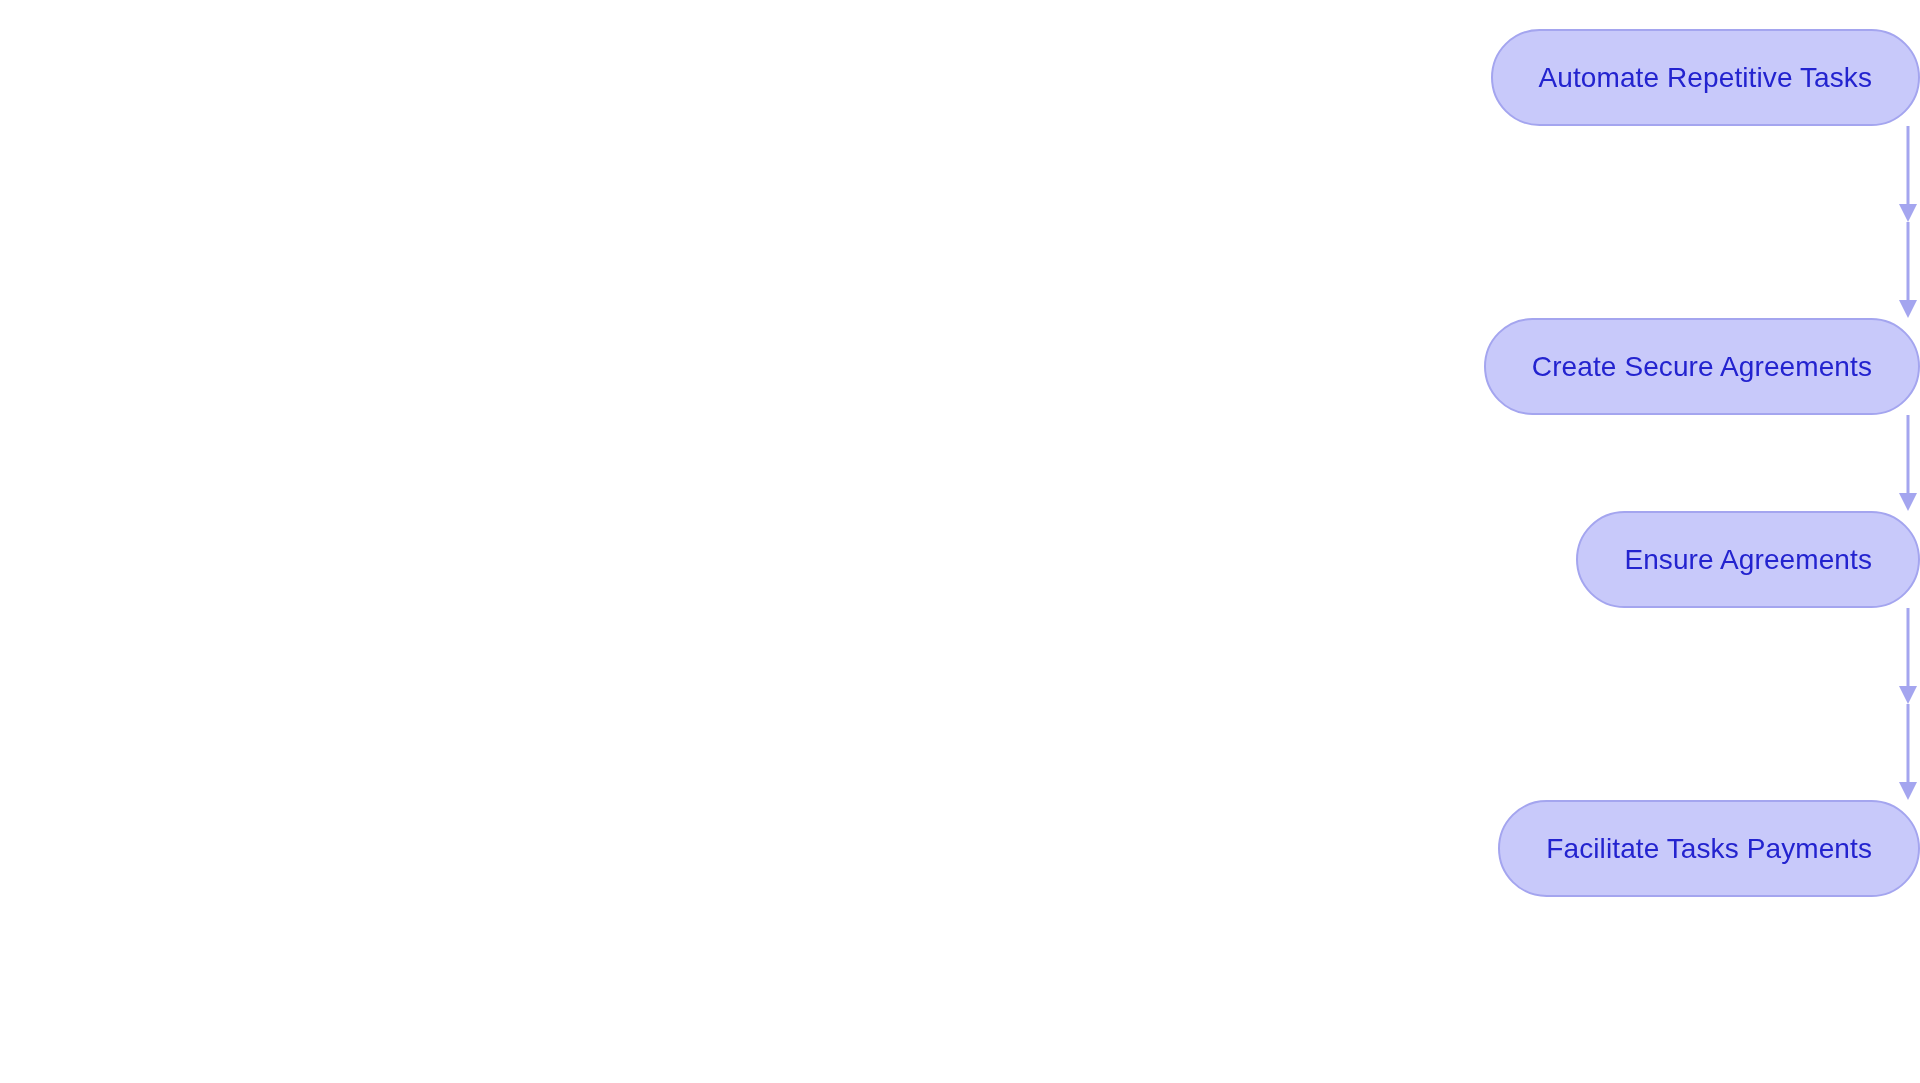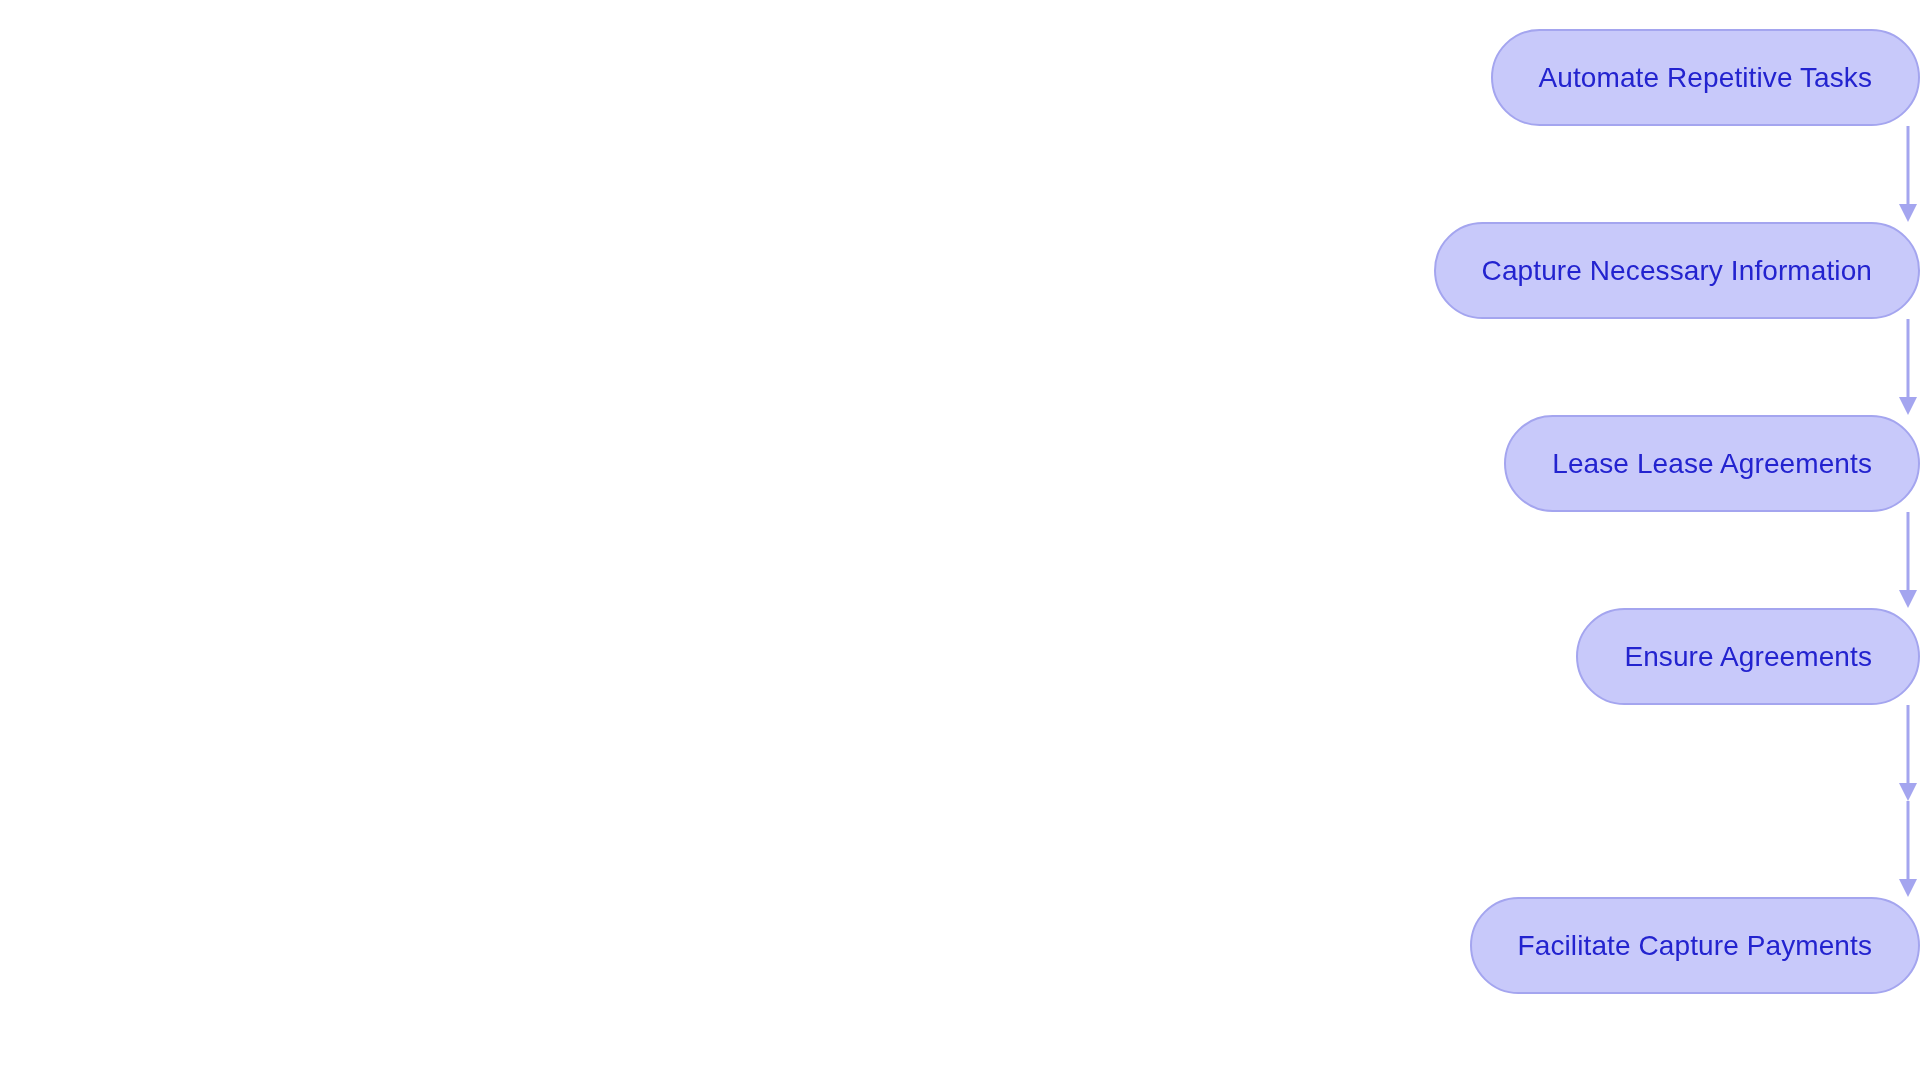--- a/index.html
+++ b/index.html
@@ -95,31 +95,28 @@
 
     <div class="flow-node">
       <span class="flow-node-label">Automate Repetitive Tasks</span>
     </div>
 
     <div class="flow-connector">
       <div class="connector-line"></div>
       <div class="connector-head"></div>
     </div>
 
-    <div class="flow-node">
-      <span class="flow-node-label">Capture Necessary Information</span>
-    </div>
 
     <div class="flow-connector">
       <div class="connector-line"></div>
       <div class="connector-head"></div>
     </div>
 
     <div class="flow-node">
-      <span class="flow-node-label">Lease Lease Agreements</span>
+      <span class="flow-node-label">Create Secure Agreements</span>
     </div>
 
     <div class="flow-connector">
       <div class="connector-line"></div>
       <div class="connector-head"></div>
     </div>
 
     <div class="flow-node">
       <span class="flow-node-label">Ensure Agreements</span>
     </div>
@@ -129,17 +126,17 @@
       <div class="connector-head"></div>
     </div>
 
 
     <div class="flow-connector">
       <div class="connector-line"></div>
       <div class="connector-head"></div>
     </div>
 
     <div class="flow-node">
-      <span class="flow-node-label">Facilitate Capture Payments</span>
+      <span class="flow-node-label">Facilitate Tasks Payments</span>
     </div>
 
   </div>
 </div>
 
 </body></html>

